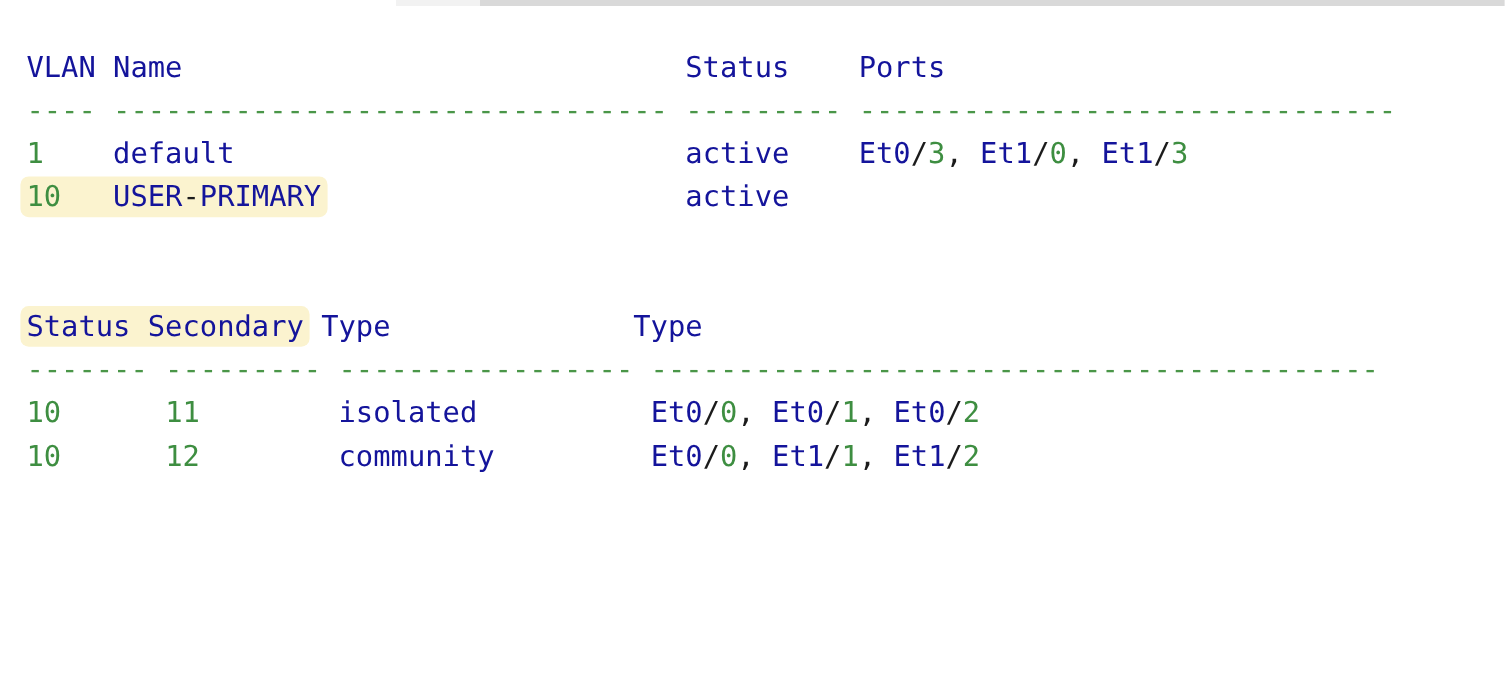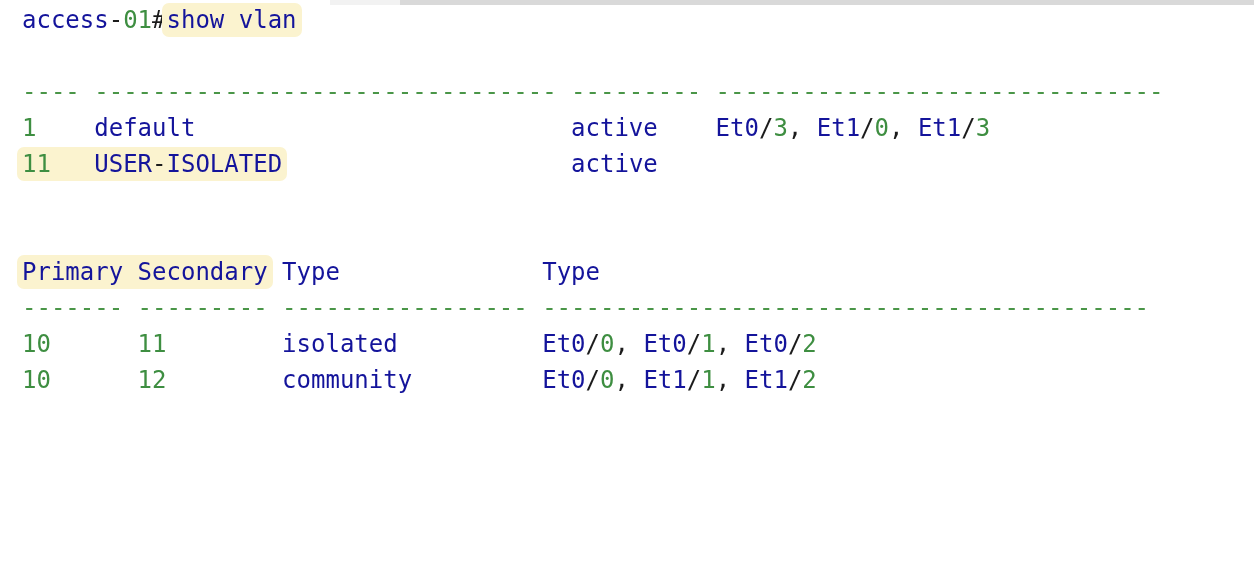--- a/index.html
+++ b/index.html
@@ -43,24 +43,24 @@
     border-radius: 7px;
   }
 </style>
 </head>
 <body>
 
 <div class="strip-track"></div>
 <div class="strip-thumb"></div>
 
 <div id="terminal">
-    <div class="line"><span class="tok-w">access</span><span class="tok-p">-</span><span class="tok-n">01</span><span class="tok-p">#</span><mark class="hl"><span class="tok-w">show vlan</span></mark></div>
     <div class="line"></div>
+    <div class="line"><span class="tok-w">VLAN Name                             Status    Ports</span></div>
     <div class="line"><span class="tok-d">---- -------------------------------- --------- -------------------------------</span></div>
     <div class="line"><span class="tok-n">1</span><span class="tok-w">    default                          active    </span><span class="tok-w">Et0</span><span class="tok-p">/</span><span class="tok-n">3</span><span class="tok-p">, </span><span class="tok-w">Et1</span><span class="tok-p">/</span><span class="tok-n">0</span><span class="tok-p">, </span><span class="tok-w">Et1</span><span class="tok-p">/</span><span class="tok-n">3</span></div>
-    <div class="line"><mark class="hl"><span class="tok-n">11</span><span class="tok-w">   USER</span><span class="tok-p">-</span><span class="tok-w">ISOLATED</span></mark><span class="tok-w">                    active</span></div>
+    <div class="line"><mark class="hl"><span class="tok-n">10</span><span class="tok-w">   USER</span><span class="tok-p">-</span><span class="tok-w">PRIMARY</span></mark><span class="tok-w">                     active</span></div>
     <div class="line"></div>
     <div class="line"></div>
-    <div class="line"><mark class="hl"><span class="tok-w">Primary Secondary</span></mark><span class="tok-w"> Type              Type</span></div>
+    <div class="line"><mark class="hl"><span class="tok-w">Status Secondary</span></mark><span class="tok-w"> Type              Type</span></div>
     <div class="line"><span class="tok-d">------- --------- ----------------- ------------------------------------------</span></div>
     <div class="line"><span class="tok-n">10</span><span class="tok-w">      </span><span class="tok-n">11</span><span class="tok-w">        isolated          </span><span class="tok-w">Et0</span><span class="tok-p">/</span><span class="tok-n">0</span><span class="tok-p">, </span><span class="tok-w">Et0</span><span class="tok-p">/</span><span class="tok-n">1</span><span class="tok-p">, </span><span class="tok-w">Et0</span><span class="tok-p">/</span><span class="tok-n">2</span></div>
     <div class="line"><span class="tok-n">10</span><span class="tok-w">      </span><span class="tok-n">12</span><span class="tok-w">        community         </span><span class="tok-w">Et0</span><span class="tok-p">/</span><span class="tok-n">0</span><span class="tok-p">, </span><span class="tok-w">Et1</span><span class="tok-p">/</span><span class="tok-n">1</span><span class="tok-p">, </span><span class="tok-w">Et1</span><span class="tok-p">/</span><span class="tok-n">2</span></div>
   </div>
 
 </body></html>

